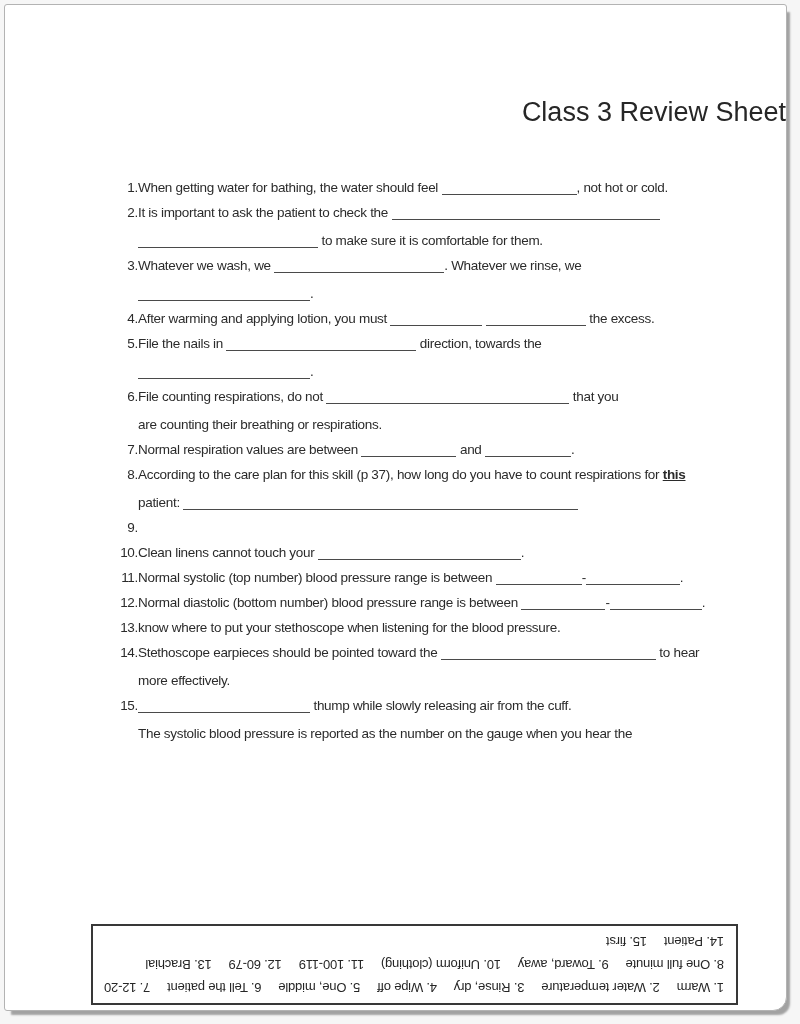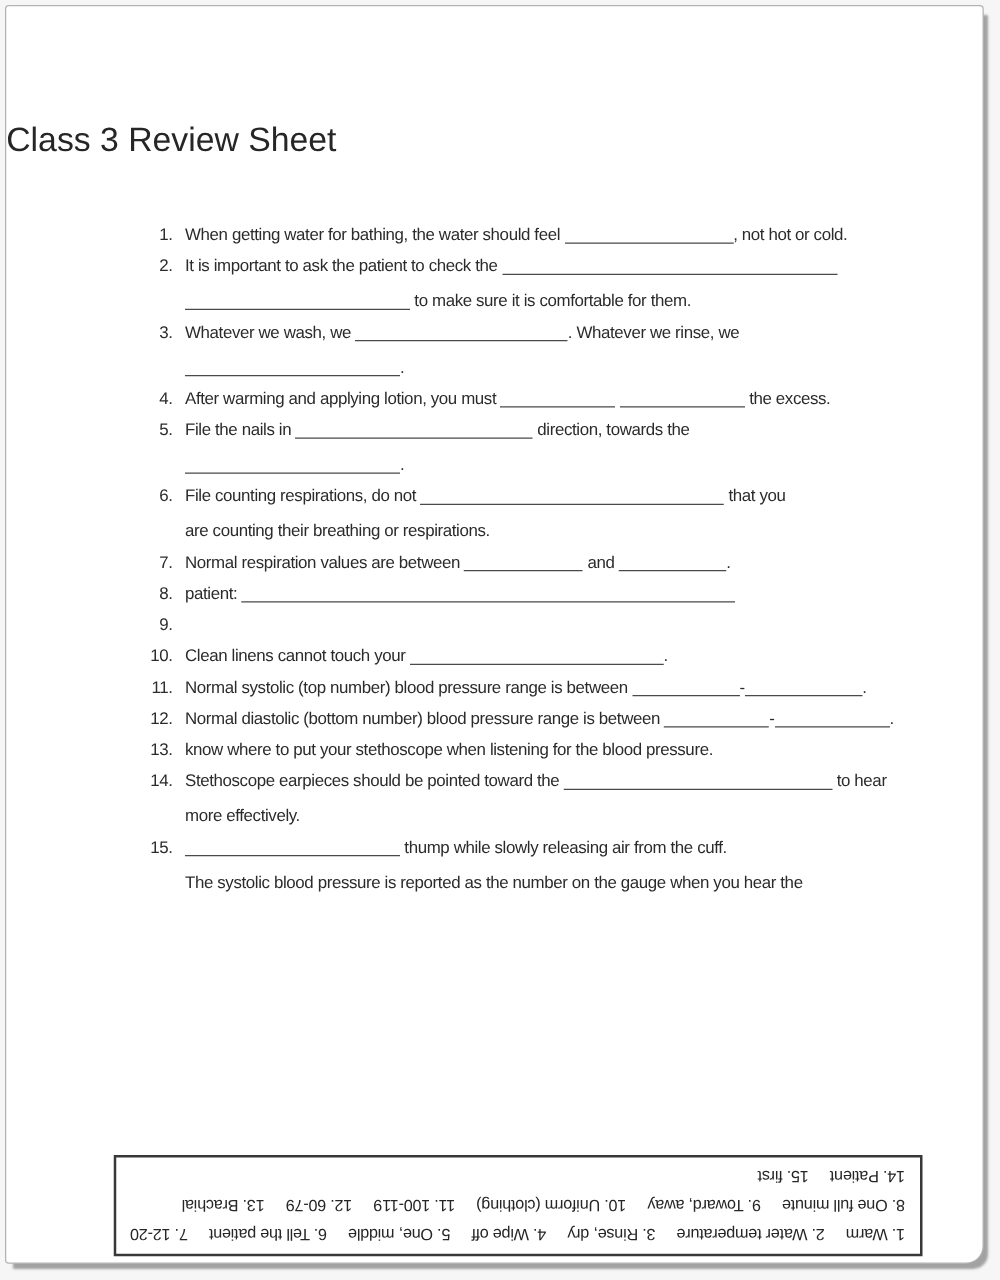--- a/index.html
+++ b/index.html
@@ -12,40 +12,40 @@
     position:absolute; left:4px; top:4px; width:781px; height:1005px;
     background:#ffffff;
     border:1px solid #b3b3b3;
     border-radius:3px 3px 14px 3px;
     box-shadow:5px 6px 2px -2px #a2a2a2;
     color:#2b2b2b;
     overflow:hidden;
   }
   .title {
     margin:92px 0 0 0;
-    text-align:left;
+    text-align:right;
     font-size:27px;
     font-weight:400;
     color:#262626;
   }
   .questions {
     margin-top:46px;
     padding-left:100px;
     font-size:13.5px;
     letter-spacing:-0.3px;
     color:#2b2b2b;
   }
   .q { display:flex; }
   .q + .q { margin-top:-3px; }
   .qnum {
     flex:0 0 33px; width:33px;
     text-align:right;
     line-height:28px; height:28px;
   }
-  .qbody { margin-left:10px; }
+  .qbody { }
   .qline { height:28px; line-height:28px; white-space:nowrap; }
   .blank {
     display:inline-block;
     border-bottom:1.8px solid #4a4a4a;
     height:14px;
     transform:translateY(3px);
   }
   .bu { font-weight:bold; text-decoration:underline; }
   .answer-box {
     position:absolute; left:86px; top:919px;
@@ -111,20 +111,21 @@
       </div>
       <div class="q">
         <div class="qnum">7.</div>
         <div class="qbody">
           <div class="qline"><span class="qt">Normal respiration values are between </span><span class="blank" style="width: 95px;"></span><span class="qt"> and </span><span class="blank" style="width: 86px;"></span><span class="qt">.</span></div>
         </div>
       </div>
       <div class="q">
         <div class="qnum">8.</div>
         <div class="qbody">
+          <div class="qline"><span class="qt">According to the care plan for this skill (p 37), how long do you have to count respirations for </span><span class="bu">this</span></div>
           <div class="qline"><span class="qt">patient: </span><span class="blank" style="width: 395px;"></span></div>
         </div>
       </div>
       <div class="q">
         <div class="qnum">9.</div>
       </div>
       <div class="q">
         <div class="qnum">10.</div>
         <div class="qbody">
           <div class="qline"><span class="qt">Clean linens cannot touch your </span><span class="blank" style="width: 203px;"></span><span class="qt">.</span></div>

